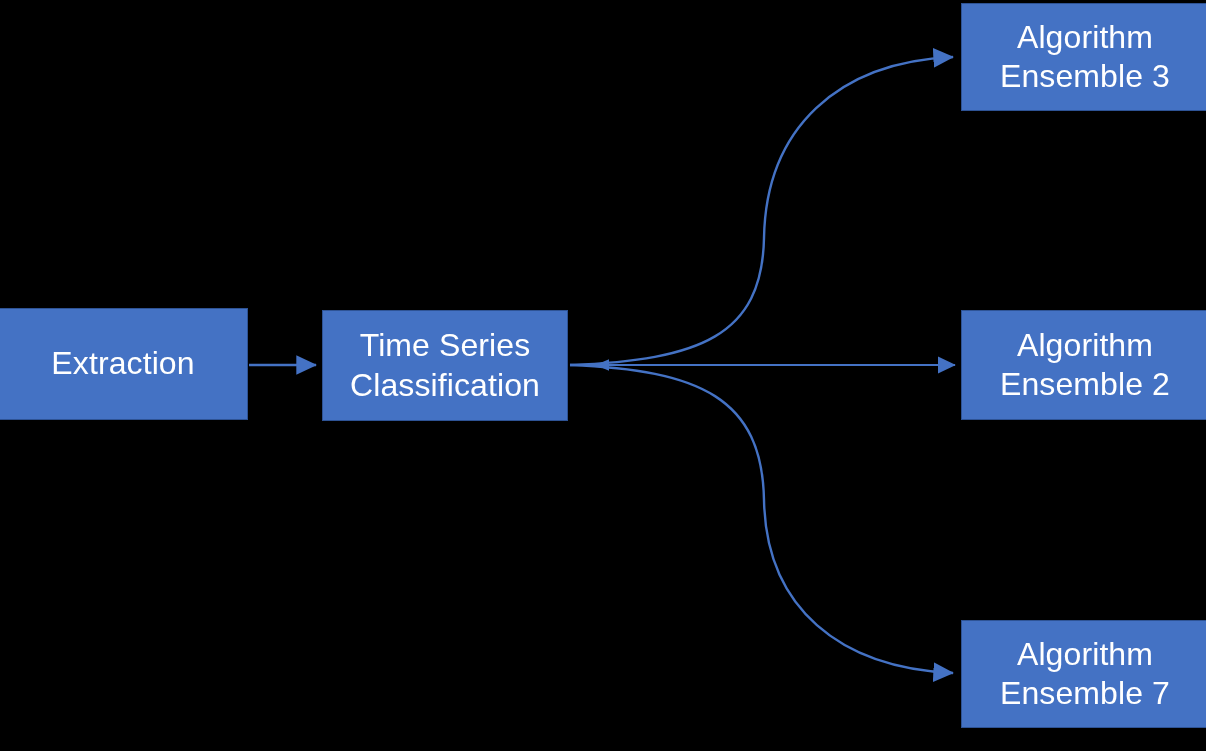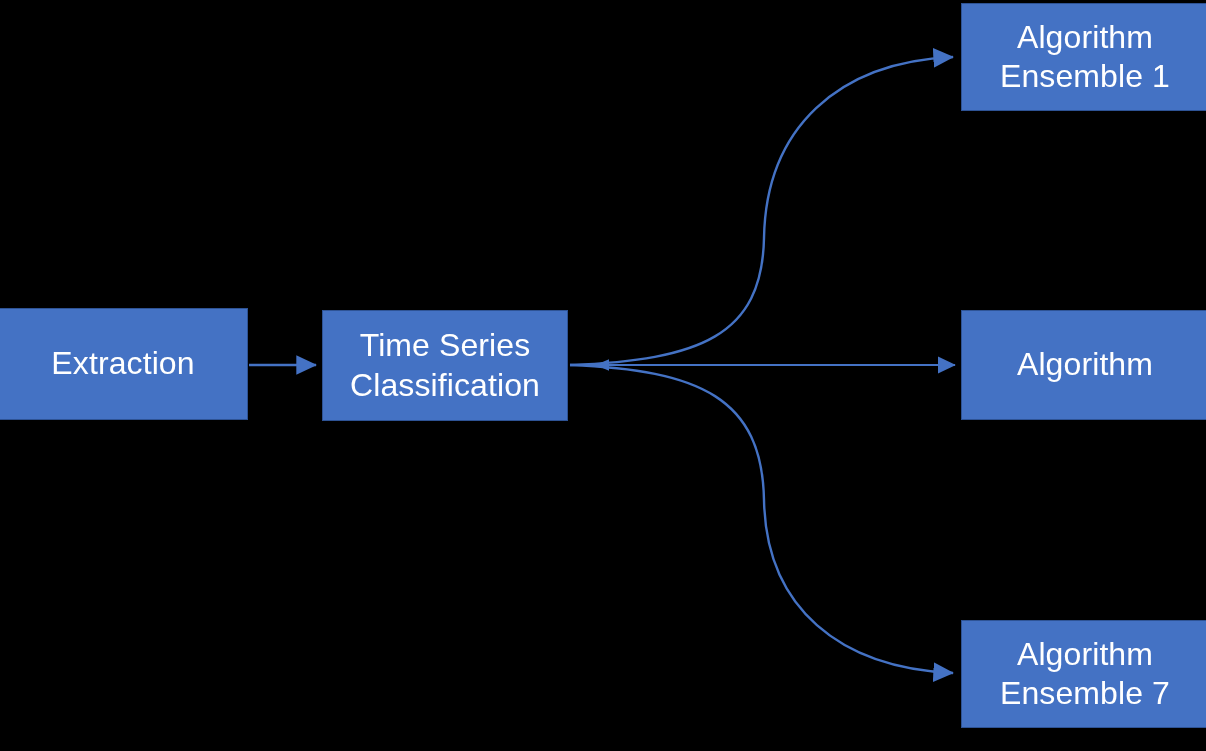--- a/index.html
+++ b/index.html
@@ -111,25 +111,26 @@
     <span class="line2">Extraction</span>
   </div>
 
   <div class="node" id="node-time-series-classification">
     <span class="line1">Time Series</span>
     <span class="line2">Classification</span>
   </div>
 
   <div class="node" id="node-algorithm-ensemble-1">
     <span class="line1">Algorithm</span>
-    <span class="line2">Ensemble 1</span>
+    <span class="line2">Ensemble 3</span>
   </div>
 
   <div class="node" id="node-algorithm-ensemble-2">
     <span class="line1">Algorithm</span>
+    <span class="line2">Ensemble 2</span>
   </div>
 
   <div class="node" id="node-algorithm-ensemble-3">
     <span class="line1">Algorithm</span>
     <span class="line2">Ensemble 7</span>
   </div>
 
 </div>
 
 </body></html>

